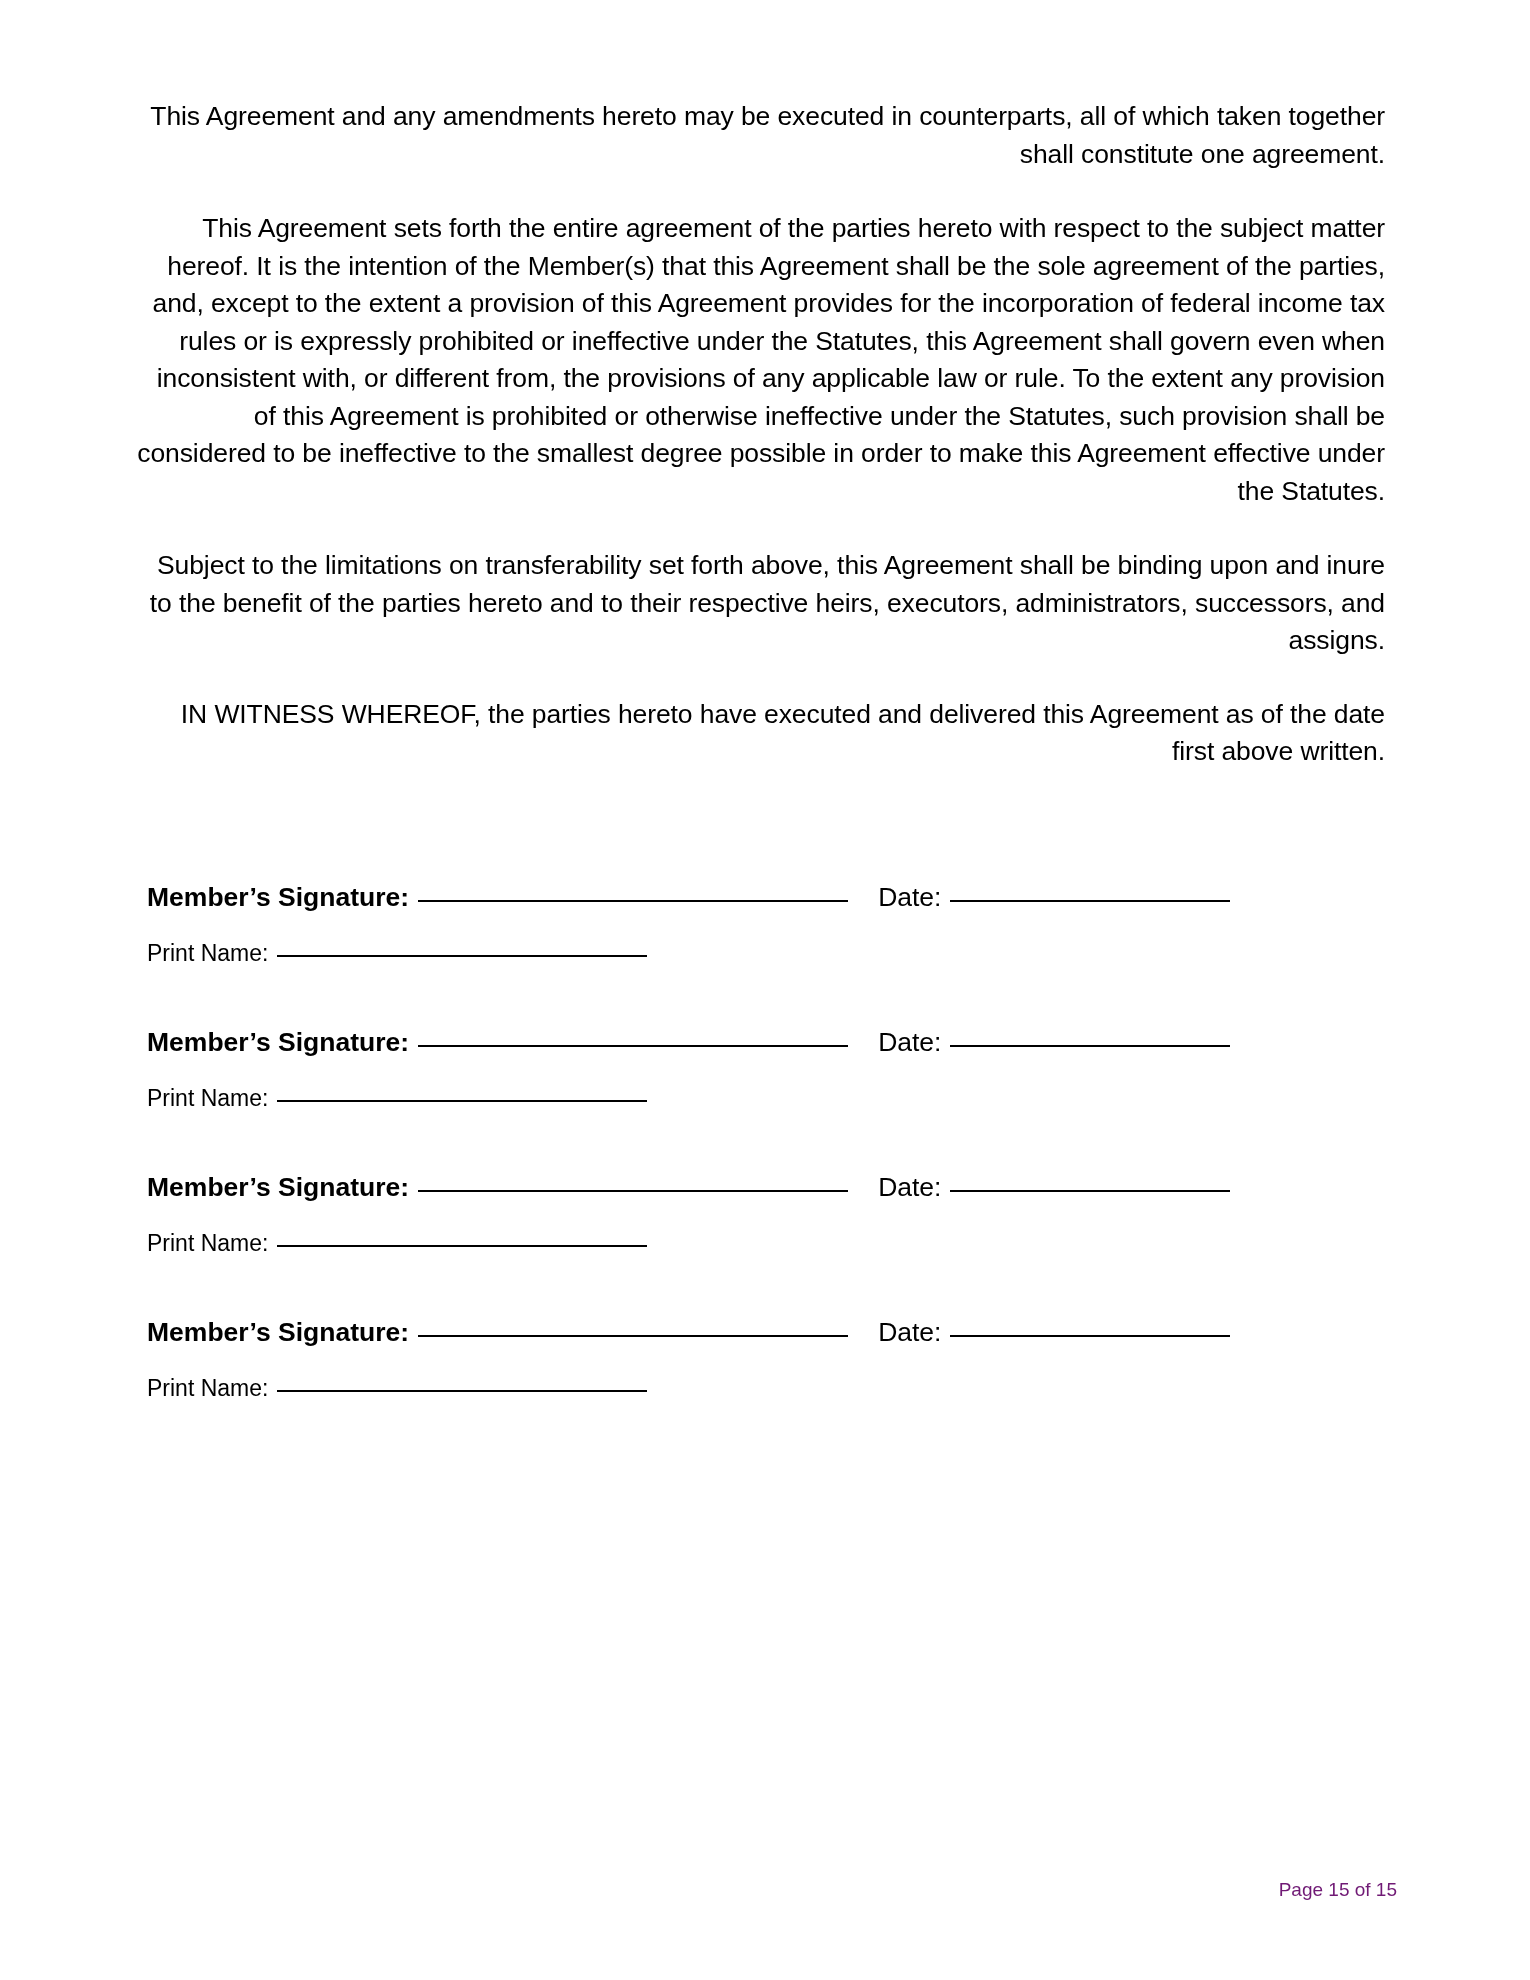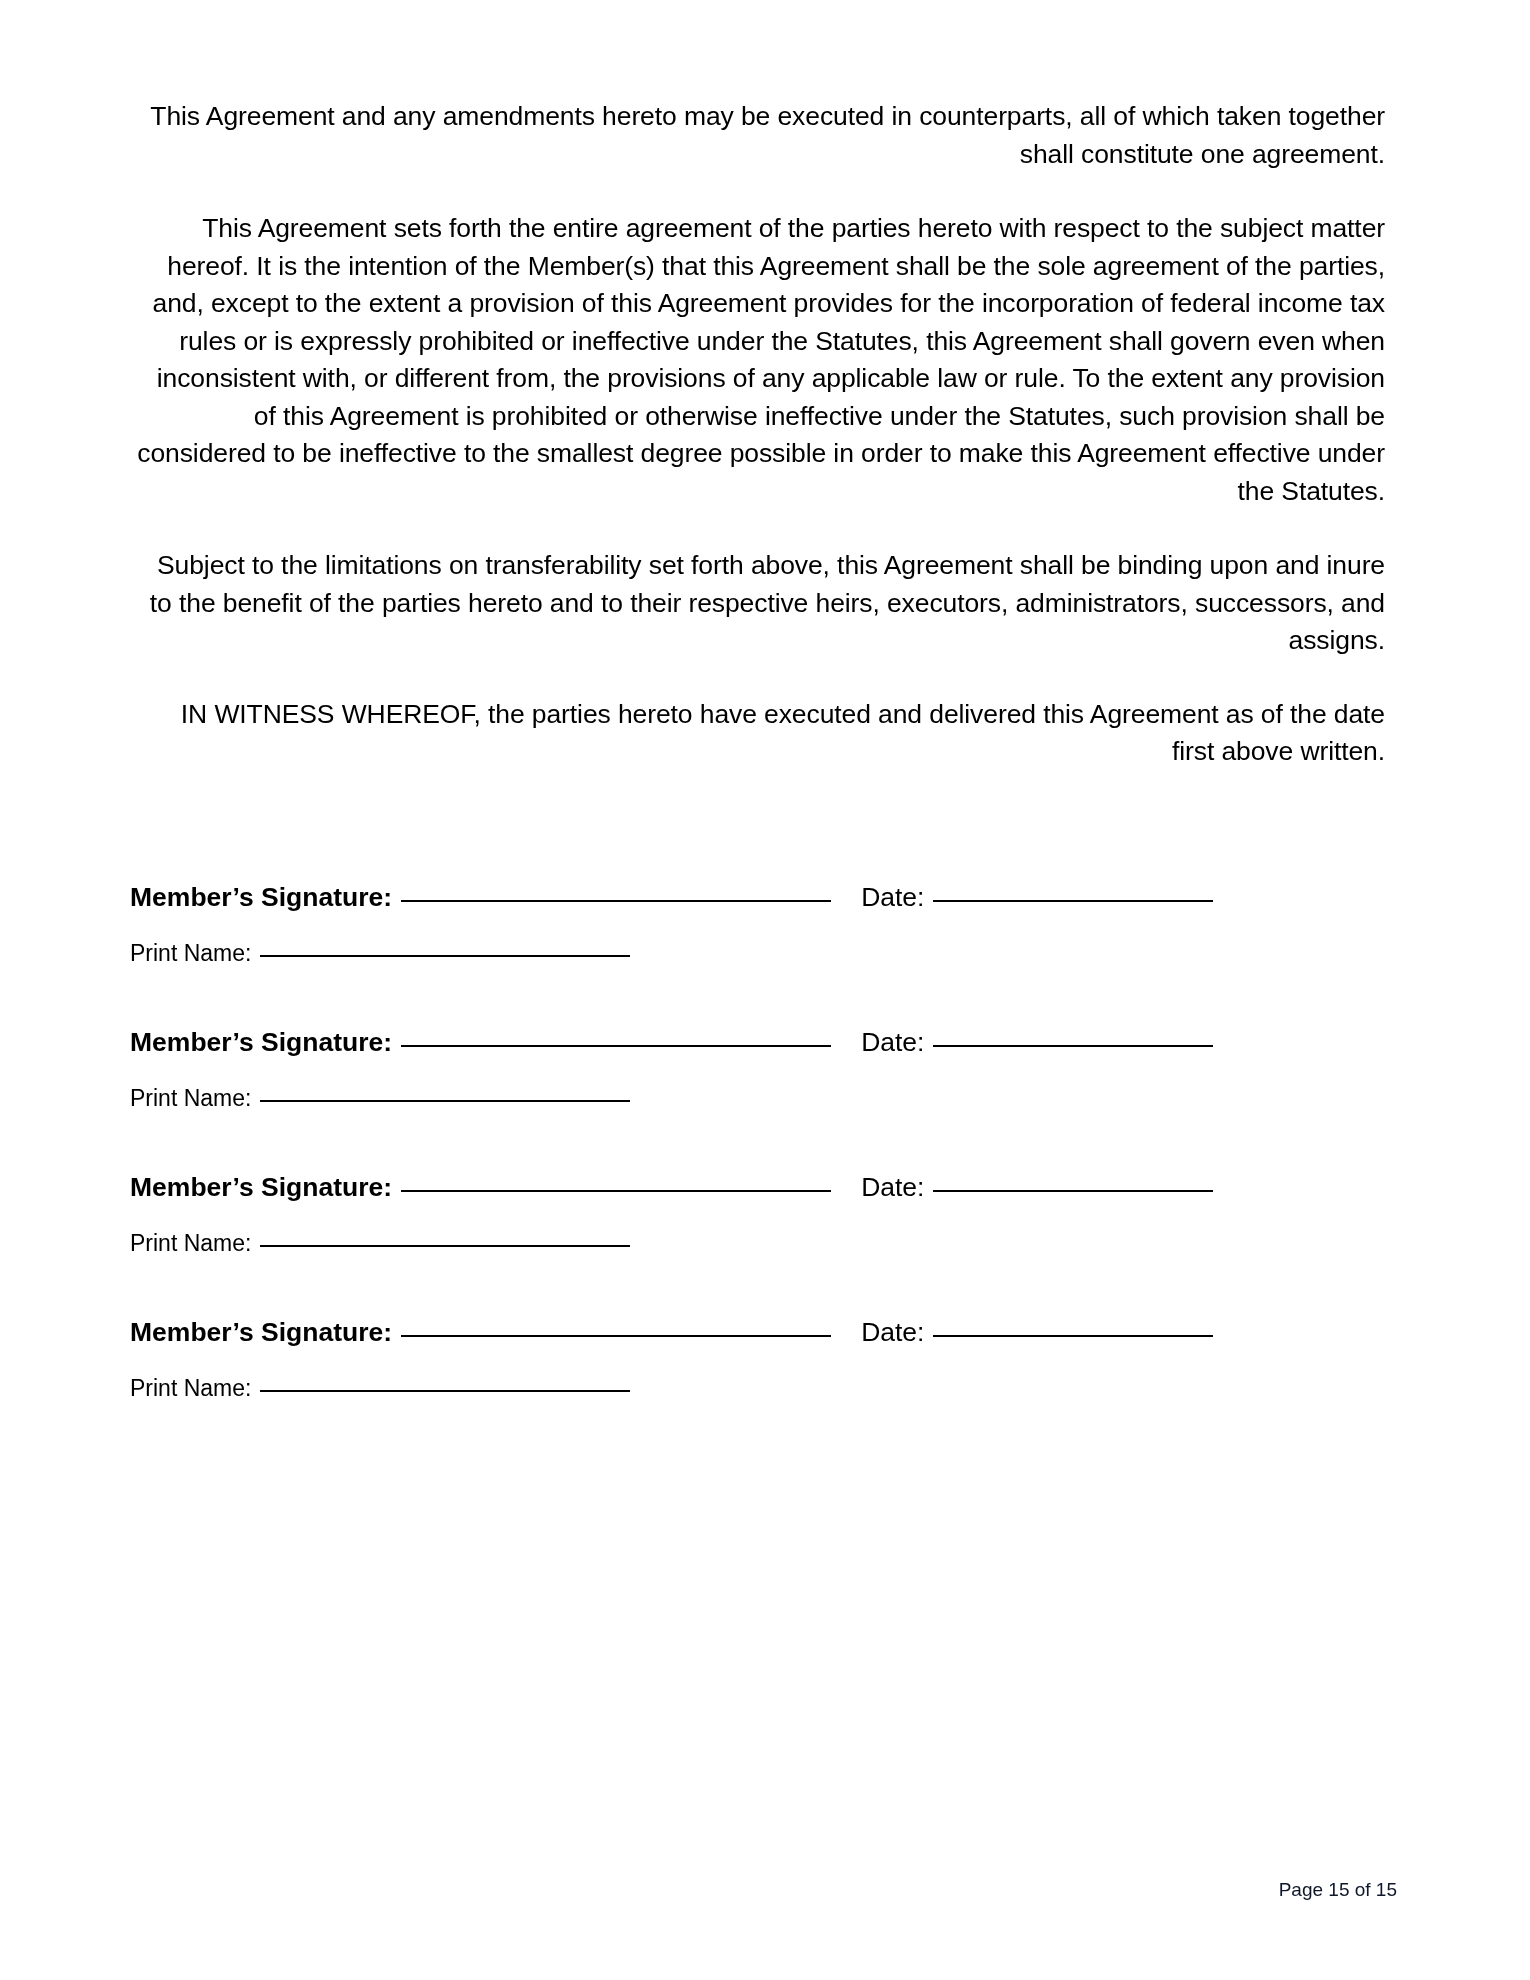--- a/index.html
+++ b/index.html
@@ -32,21 +32,21 @@
     word-spacing: 0px;
   }
   .gap-lg { height: 37px; }
   .gap-md { height: 36px; }
 
   .bold { font-weight: normal; }
 
   
   .sig-block {
     position: absolute;
-    left: 130px;
+    left: 147px;
     top: 880px;
     width: 1250px;
   }
   .sig-row {
     display: flex;
     align-items: baseline;
     height: 56px;
     font-size: 26.5px;
     line-height: 34px;
   }
@@ -77,21 +77,21 @@
     line-height: 34px;
   }
   .print-label { white-space: nowrap; }
 
   .footer {
     position: absolute;
     right: 133px;
     top: 1879px;
     font-size: 19px;
     letter-spacing: 0px;
-    color: #0f172a;
+    color: #701a75;
   }
 </style>
 </head>
 <body>
 
 <div class="page">
 
   <div class="content">
 
     <p class="para">This Agreement and any amendments hereto may be executed in counterparts, all of which taken together shall constitute one agreement.</p>

